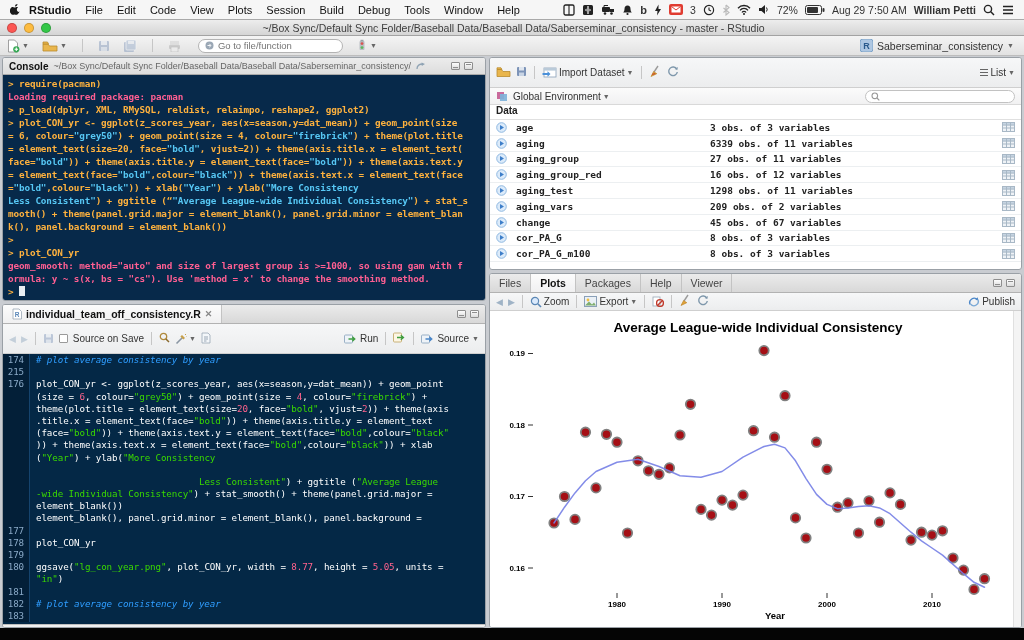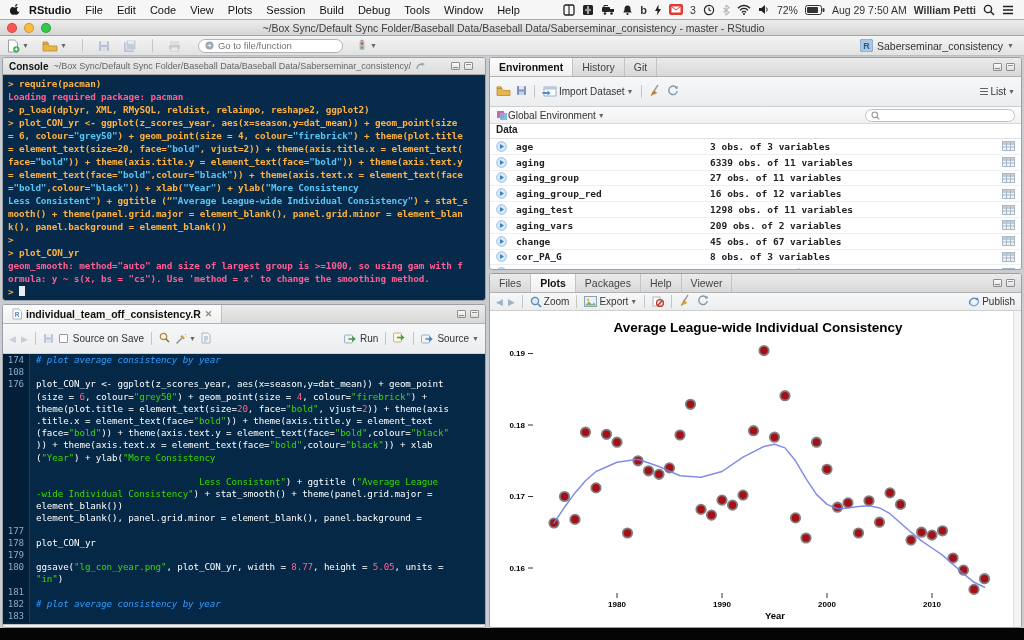--- a/index.html
+++ b/index.html
@@ -62,21 +62,21 @@
   .ecode{padding-left:6px}
   .seg-tx{color:#fff}.seg-st{color:#3ad900}.seg-nu{color:#ff628c}.seg-cm{color:#2f9dff;font-style:italic}
   #source-status{height:16px;background:linear-gradient(#f2f2f2,#e6e6e6);border-top:1px solid #bfbfbf;display:flex;align-items:center;padding:0 8px;gap:6px;font-size:9.5px;color:#333}
   .updown{color:#777;font-size:8px}
   .rbadge{width:11px;height:11px;background:#e79a34;border-radius:2px;color:#fff;font-size:8px;font-weight:bold;display:flex;align-items:center;justify-content:center}
   .chk{width:9px;height:9px;border:1px solid #9a9a9a;background:#fff;border-radius:1px}
   .runbtn{display:flex;align-items:center;gap:3px;color:#333}
 
   
   #env-pane{left:489px;top:57px;width:533px;height:213px}
-  #env-scope{height:17px;background:linear-gradient(#fbfbfb,#f1f1f2);border-bottom:1px solid #d9d9d9;display:flex;align-items:center;padding:0 6px;font-size:10px;color:#333}
+  #env-scope{height:17px;background:linear-gradient(#fbfbfb,#f1f1f2);border-bottom:1px solid #d9d9d9;display:flex;align-items:center;padding:0 6px;gap:5px;font-size:10px;color:#333}
   .searchbox{margin-left:auto;display:flex;align-items:center;gap:3px;background:#fff;border:1px solid #c2c2c2;border-radius:8px;height:13px;width:150px;padding:0 5px}
   .searchbox input{border:none;outline:none;flex:1;font-size:9px;background:transparent}
   #env-data-header{height:15px;border-bottom:1px solid #e0e0e0;display:flex;padding:0 6px;font-size:10px;font-weight:bold;color:#222}
   .objrow{height:15.8px;display:flex;align-items:center;border-bottom:1px solid #eceff1;padding:0 6px;gap:9px;font-family:"DejaVu Sans Mono",monospace;font-size:9.5px;font-weight:bold;color:#222}
   .obj-name{width:185px;flex:0 0 185px;overflow:hidden;white-space:nowrap}
   .obj-desc{flex:1;white-space:nowrap;overflow:hidden}
   .obj-expand,.obj-grid{display:flex;align-items:center}
 
   
   #plots-pane{left:489px;top:273px;width:533px;height:355px}
@@ -354,21 +354,21 @@
       <svg width="13" height="10">
           <rect x="0.5" y="1" width="8" height="8" rx="1" fill="#eef3f8" stroke="#9ab0c6"></rect>
           <path d="M4.5 5h6M8.3 2.8L10.8 5 8.3 7.2" stroke="#4a86c8" fill="none" stroke-width="1.3"></path>
         </svg>
       <span>Source</span>
       <span class="caret">▼</span>
     </span>
   </div>
   <div id="editor-surface">
       <div class="erow"><span class="gut">174</span><span class="ecode"><span class="seg-cm"># plot average consistency by year</span></span></div>
-      <div class="erow"><span class="gut">108</span><span class="ecode"></span></div>
+      <div class="erow"><span class="gut">215</span><span class="ecode"></span></div>
       <div class="erow"><span class="gut">176</span><span class="ecode"><span class="seg-tx">plot_CON_yr &lt;- ggplot(z_scores_year, aes(x=season,y=dat_mean)) + geom_point</span></span></div>
       <div class="erow"><span class="gut"></span><span class="ecode"><span class="seg-tx">(size = </span><span class="seg-nu">6</span><span class="seg-tx">, colour=</span><span class="seg-st">"grey50"</span><span class="seg-tx">) + geom_point(size = </span><span class="seg-nu">4</span><span class="seg-tx">, colour=</span><span class="seg-st">"firebrick"</span><span class="seg-tx">) +</span></span></div>
       <div class="erow"><span class="gut"></span><span class="ecode"><span class="seg-tx">theme(plot.title = element_text(size=</span><span class="seg-nu">20</span><span class="seg-tx">, face=</span><span class="seg-st">"bold"</span><span class="seg-tx">, vjust=</span><span class="seg-nu">2</span><span class="seg-tx">)) + theme(axis</span></span></div>
       <div class="erow"><span class="gut"></span><span class="ecode"><span class="seg-tx">.title.x = element_text(face=</span><span class="seg-st">"bold"</span><span class="seg-tx">)) + theme(axis.title.y = element_text</span></span></div>
       <div class="erow"><span class="gut"></span><span class="ecode"><span class="seg-tx">(face=</span><span class="seg-st">"bold"</span><span class="seg-tx">)) + theme(axis.text.y = element_text(face=</span><span class="seg-st">"bold"</span><span class="seg-tx">,colour=</span><span class="seg-st">"black"</span></span></div>
       <div class="erow"><span class="gut"></span><span class="ecode"><span class="seg-tx">)) + theme(axis.text.x = element_text(face=</span><span class="seg-st">"bold"</span><span class="seg-tx">,colour=</span><span class="seg-st">"black"</span><span class="seg-tx">)) + xlab</span></span></div>
       <div class="erow"><span class="gut"></span><span class="ecode"><span class="seg-tx">(</span><span class="seg-st">"Year"</span><span class="seg-tx">) + ylab(</span><span class="seg-st">"More Consistency</span></span></div>
       <div class="erow"><span class="gut"></span><span class="ecode"></span></div>
       <div class="erow"><span class="gut"></span><span class="ecode"><span class="seg-tx">                              </span><span class="seg-st">Less Consistent"</span><span class="seg-tx">) + ggtitle (</span><span class="seg-st">"Average League</span></span></div>
       <div class="erow"><span class="gut"></span><span class="ecode"><span class="seg-st">-wide Individual Consistency"</span><span class="seg-tx">) + stat_smooth() + theme(panel.grid.major =</span></span></div>
@@ -385,35 +385,20 @@
     </div>
   <div id="source-status">
     <span>174:1</span>
     <span class="rbadge">R</span>
     <span><span>(Untitled)</span> <span class="updown">⇕</span></span>
     <span style="margin-left:auto"><span>R Script</span> <span class="updown">⇕</span></span>
   </div>
 </div>
 
 <div id="env-pane" class="pane">
-  <div class="tabstrip">
-    <span class="tab active">
-        <span>Environment</span>
-      </span>
-    <span class="tab">
-        <span>History</span>
-      </span>
-    <span class="tab">
-        <span>Git</span>
-      </span>
-    <span class="win-btns">
-      <span class="wbtn min"></span>
-      <span class="wbtn max"></span>
-    </span>
-  </div>
   <div class="subtoolbar">
     <span><svg width="15" height="11">
           <path d="M1 3.5h4.5L7 5.5H14v5H1z" fill="#e9b64d" stroke="#b98b2e" stroke-width="0.8"></path>
           <path d="M1 3.5V1.8h4l1 1.7z" fill="#e9b64d" stroke="#b98b2e" stroke-width="0.8"></path>
         </svg></span>
     <span><svg width="11" height="11">
           <rect x="1" y="1" width="9" height="9" rx="1" fill="#7d94b8"></rect>
           <rect x="3" y="1" width="5" height="3.5" fill="#dfe6ef"></rect>
           <rect x="3" y="6.5" width="5" height="3.5" fill="#c8d4e4"></rect>
         </svg></span>

